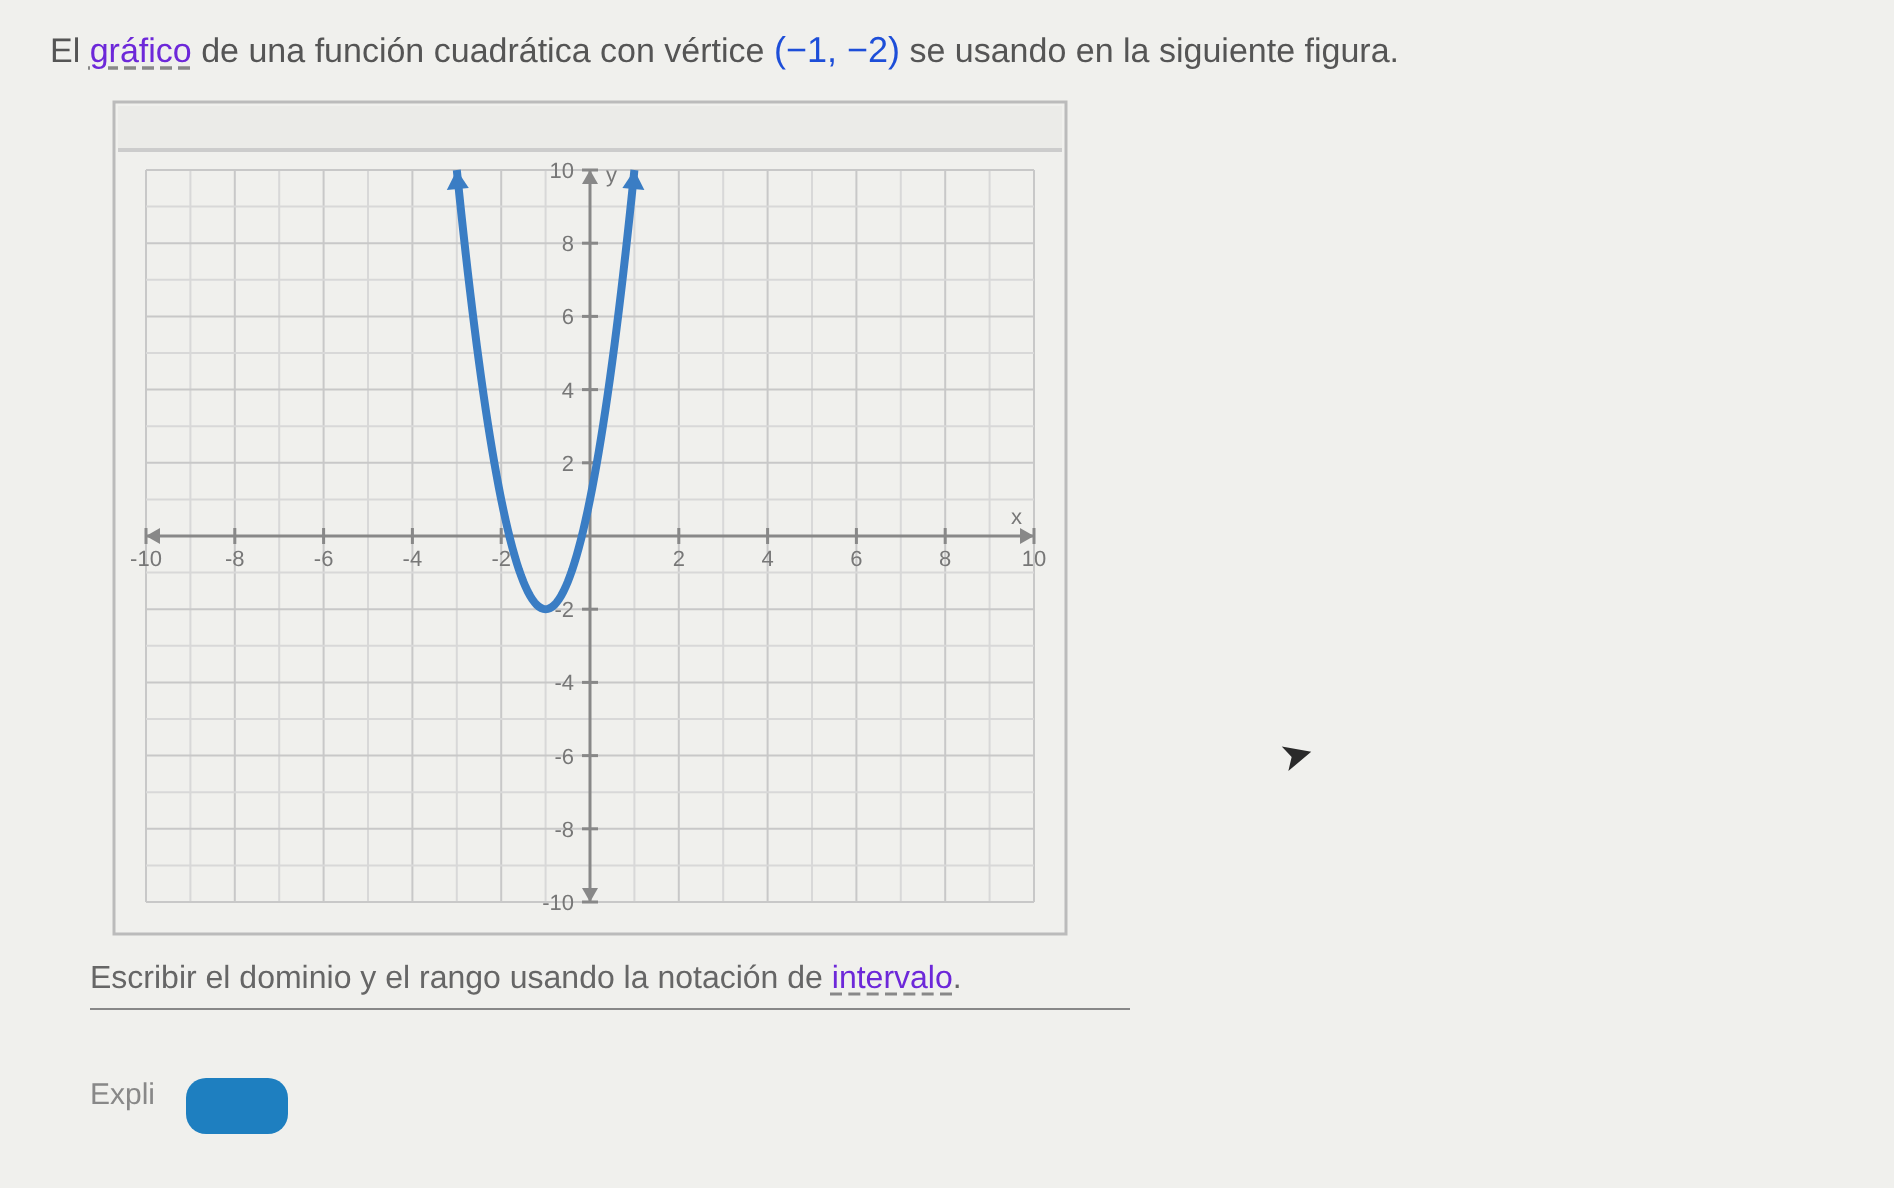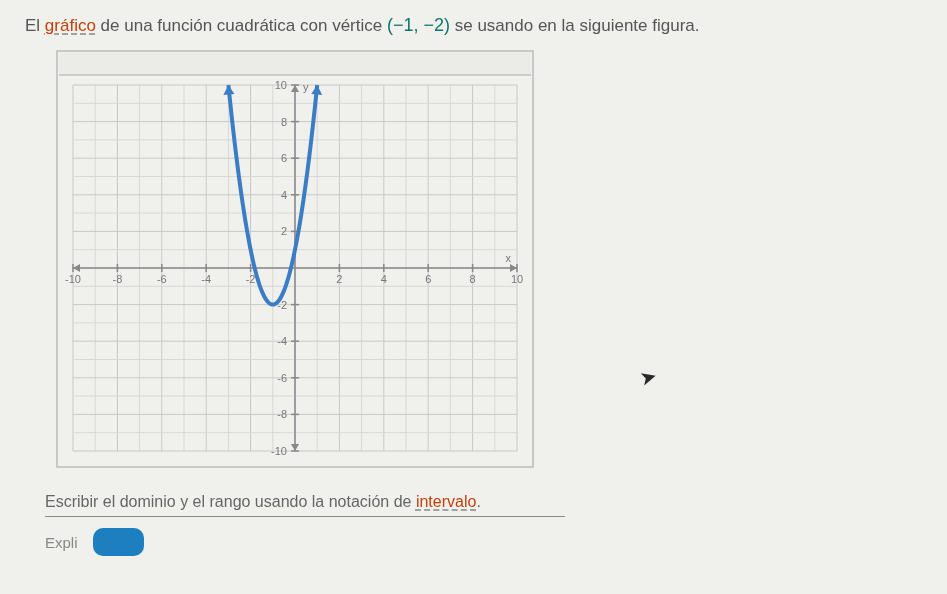--- a/index.html
+++ b/index.html
@@ -14,48 +14,47 @@
     }
     .problem-text {
       font-size: 17px;
       line-height: 1.5;
       color: #555;
       margin-bottom: 10px;
     }
     .term {
       text-decoration: underline dashed #888;
       text-underline-offset: 3px;
-      color: #c2410c;
+      color: #6d28d9;
     }
     .vertex {
       font-size: 18px;
-      color: #0f766e;
+      color: #1d4ed8;
     }
     .chart-wrap {
       margin-left: 30px;
       margin-top: 5px;
     }
     .instruction {
       font-size: 16px;
       color: #666;
-      margin-top: 24px;
+      margin-top: 12px;
       margin-left: 20px;
     }
     .instruction hr {
       border: none;
       border-top: 1px solid #888;
       width: 520px;
       margin-top: 5px;
     }
     .btn-row {
-      margin-top: 11px;
+      margin-top: 34px;
       margin-left: 20px;
       display: flex;
       gap: 15px;
-      align-items: center;
     }
     .partial-text {
       color: #888;
       font-size: 15px;
     }
     .blue-btn {
       background: #1e7fc0;
       color: white;
       border-radius: 10px;
       padding: 6px 18px;

